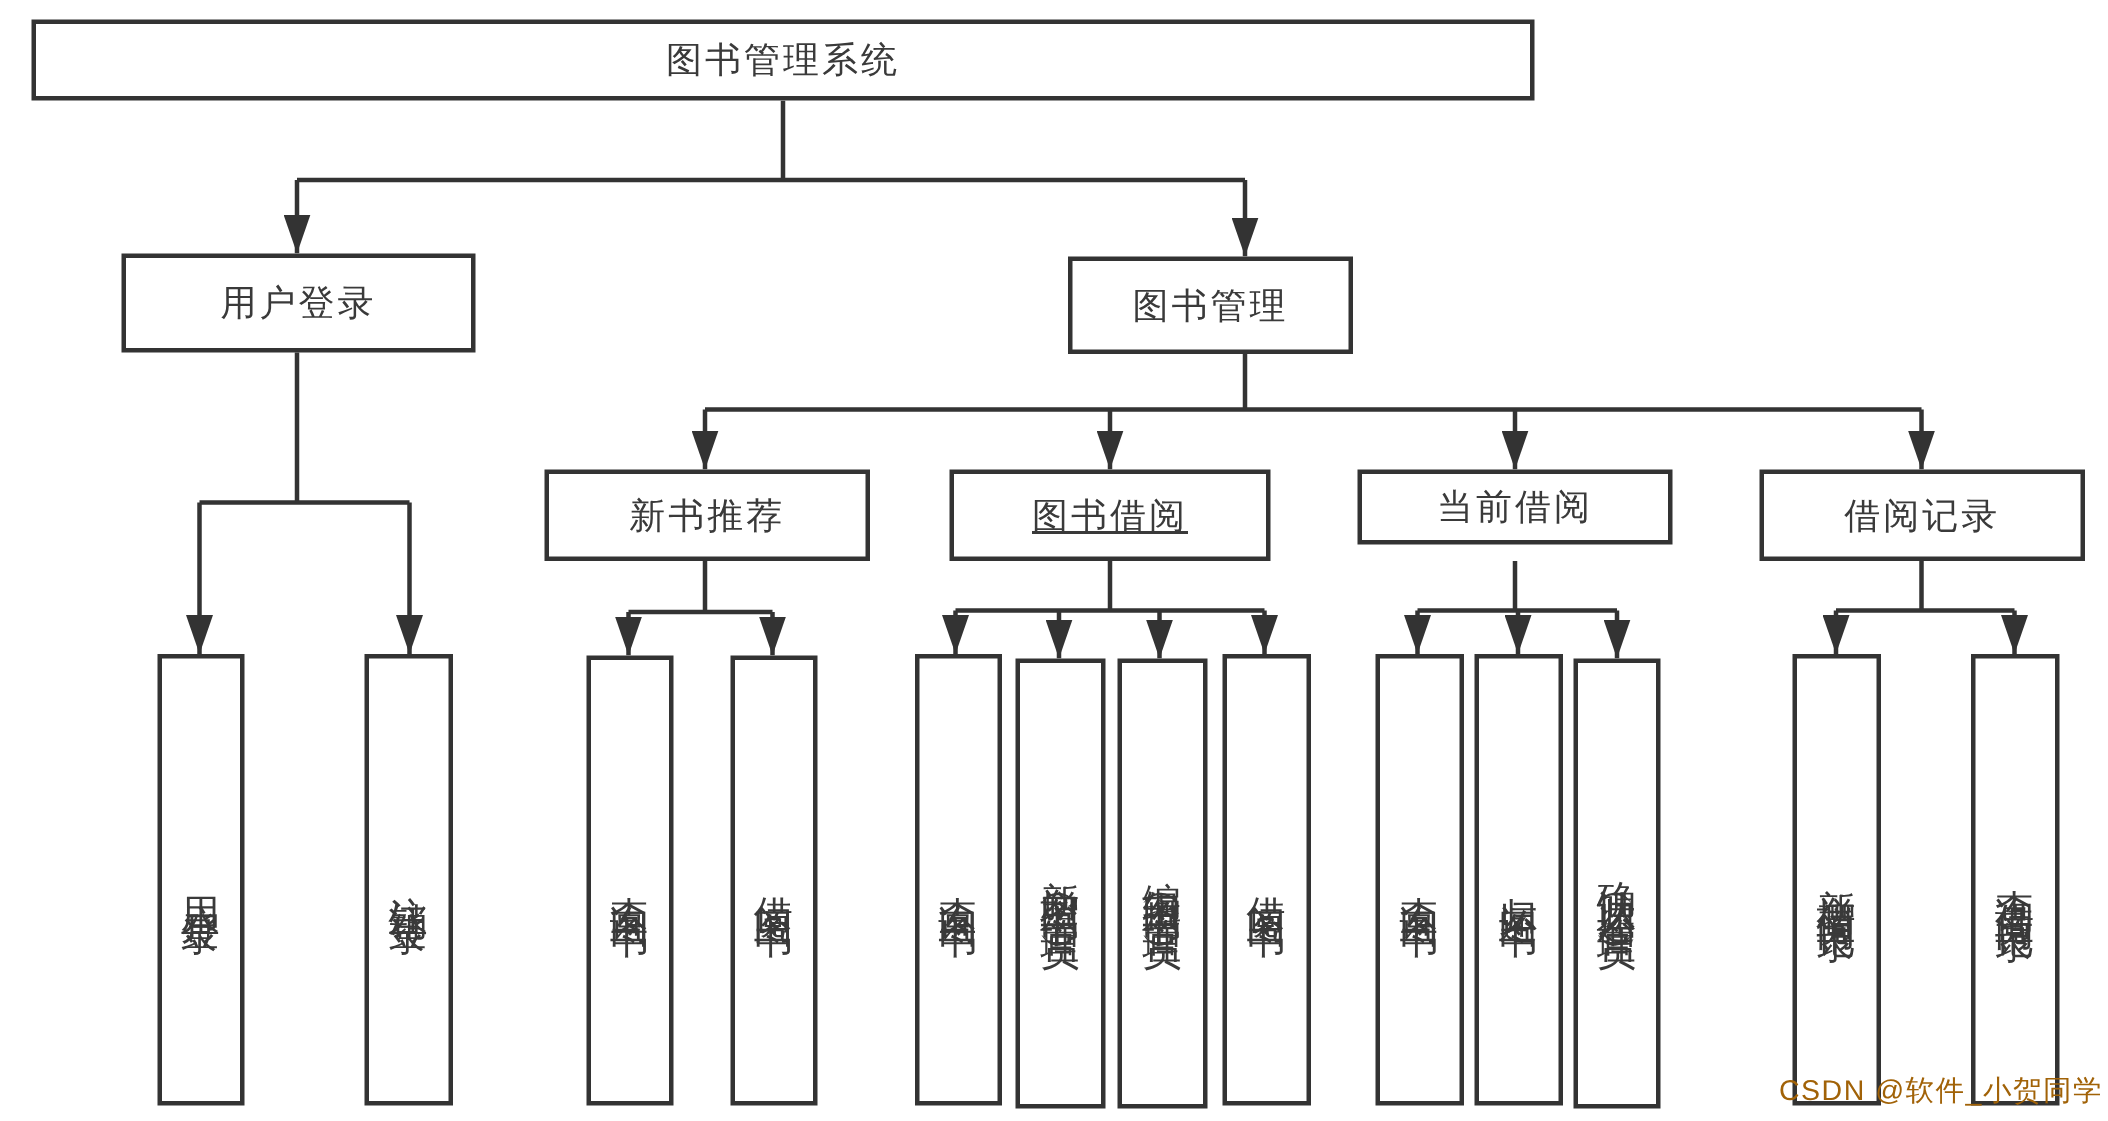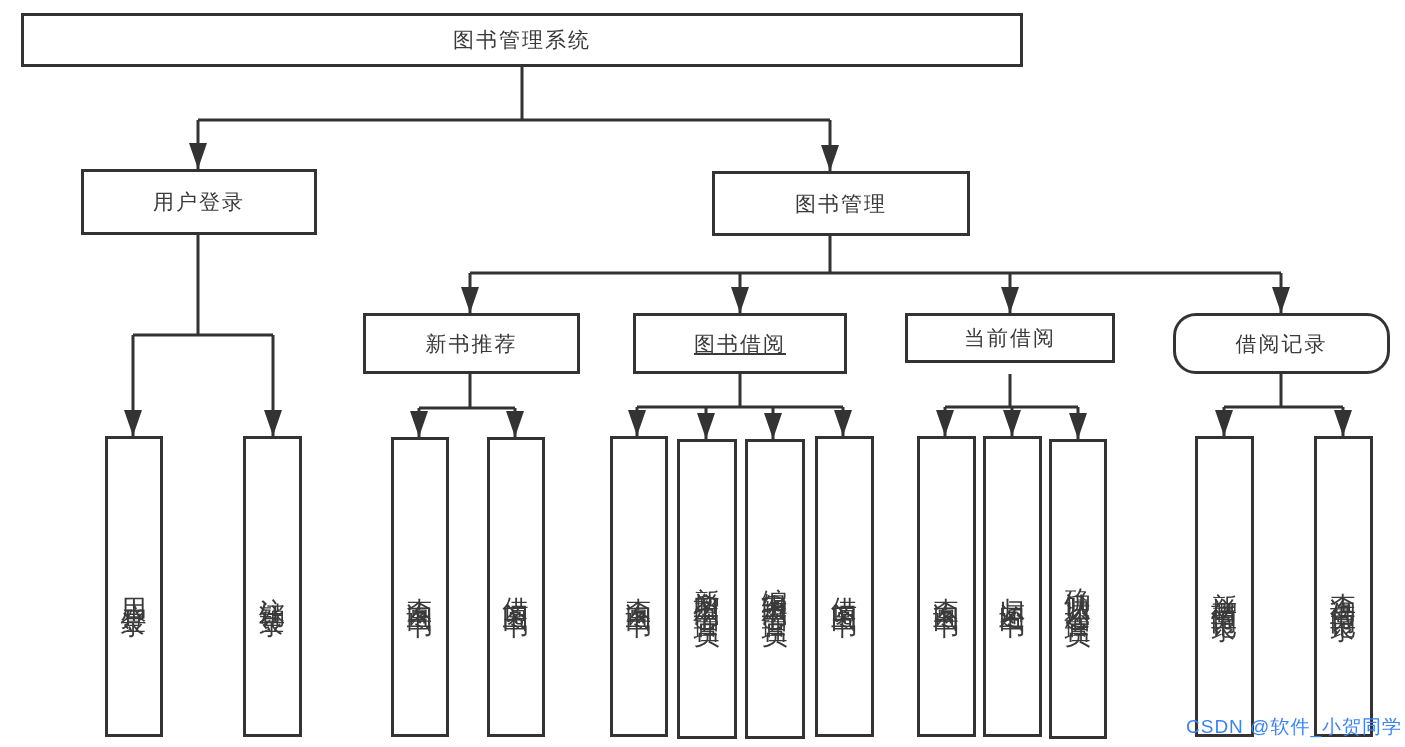--- a/index.html
+++ b/index.html
@@ -20,39 +20,39 @@
     position: absolute;
     box-sizing: border-box;
     border: 3px solid #333333;
     background: #ffffff;
     display: flex;
     align-items: center;
     justify-content: center;
     color: #3a3a3a;
   }
   .h-box {
-    font-size: 21px;
+    font-size: 24px;
     letter-spacing: 2px;
     white-space: nowrap;
     text-align: center;
   }
   .v-box {
     writing-mode: vertical-rl;
     text-orientation: mixed;
     font-size: 26px;
     letter-spacing: 5px;
     line-height: 1;
   }
   .watermark {
     position: absolute;
     left: 1186px;
     top: 714px;
     font-size: 19px;
     letter-spacing: 1px;
-    color: #3b82f6;
+    color: #a16207;
     z-index: 6;
     white-space: nowrap;
   }
 </style>
 </head>
 <body>
 
 <div class="canvas">
 
   <svg class="connectors" width="1405" height="747" viewBox="0 0 1405 747">
@@ -94,26 +94,26 @@
 
       <path d="M1281,374 V407 M1224,407 H1343"></path>
       <line x1="1224" y1="407" x2="1224" y2="436" marker-end="url(#ah)"></line>
       <line x1="1343" y1="407" x2="1343" y2="436" marker-end="url(#ah)"></line>
     </g>
   </svg>
 
   <div class="box h-box" style="left:21px; top:13px; width:1002px; height:54px;">图书管理系统</div>
 
   <div class="box h-box" style="left:81px; top:169px; width:236px; height:66px;">用户登录</div>
-  <div class="box h-box" style="left:712px; top:171px; width:258px; height:65px;">图书管理</div>
+  <div class="box h-box" style="left:712px; top:171px; width:190px; height:65px;">图书管理</div>
 
   <div class="box h-box" style="left:363px; top:313px; width:217px; height:61px;">新书推荐</div>
   <div class="box h-box" style="left:633px; top:313px; width:214px; height:61px;text-decoration:underline;">图书借阅</div>
   <div class="box h-box" style="left:905px; top:313px; width:210px; height:50px;">当前借阅</div>
-  <div class="box h-box" style="left:1173px; top:313px; width:217px; height:61px;border-radius:23px;">借阅记录</div>
+  <div class="box h-box" style="left:1173px; top:313px; width:217px; height:61px;">借阅记录</div>
 
   <div class="box v-box" style="left:105px; top:436px; width:58px; height:301px;">用户登录</div>
   <div class="box v-box" style="left:243px; top:436px; width:59px; height:301px;">注销登录</div>
 
   <div class="box v-box" style="left:391px; top:437px; width:58px; height:300px;">查询图书</div>
   <div class="box v-box" style="left:487px; top:437px; width:58px; height:300px;">借阅图书</div>
 
   <div class="box v-box" style="left:610px; top:436px; width:58px; height:301px;">查询图书</div>
   <div class="box v-box" style="left:677px; top:439px; width:60px; height:300px;">新增图书（管理员）</div>
   <div class="box v-box" style="left:745px; top:439px; width:60px; height:300px;">编辑图书（管理员）</div>

